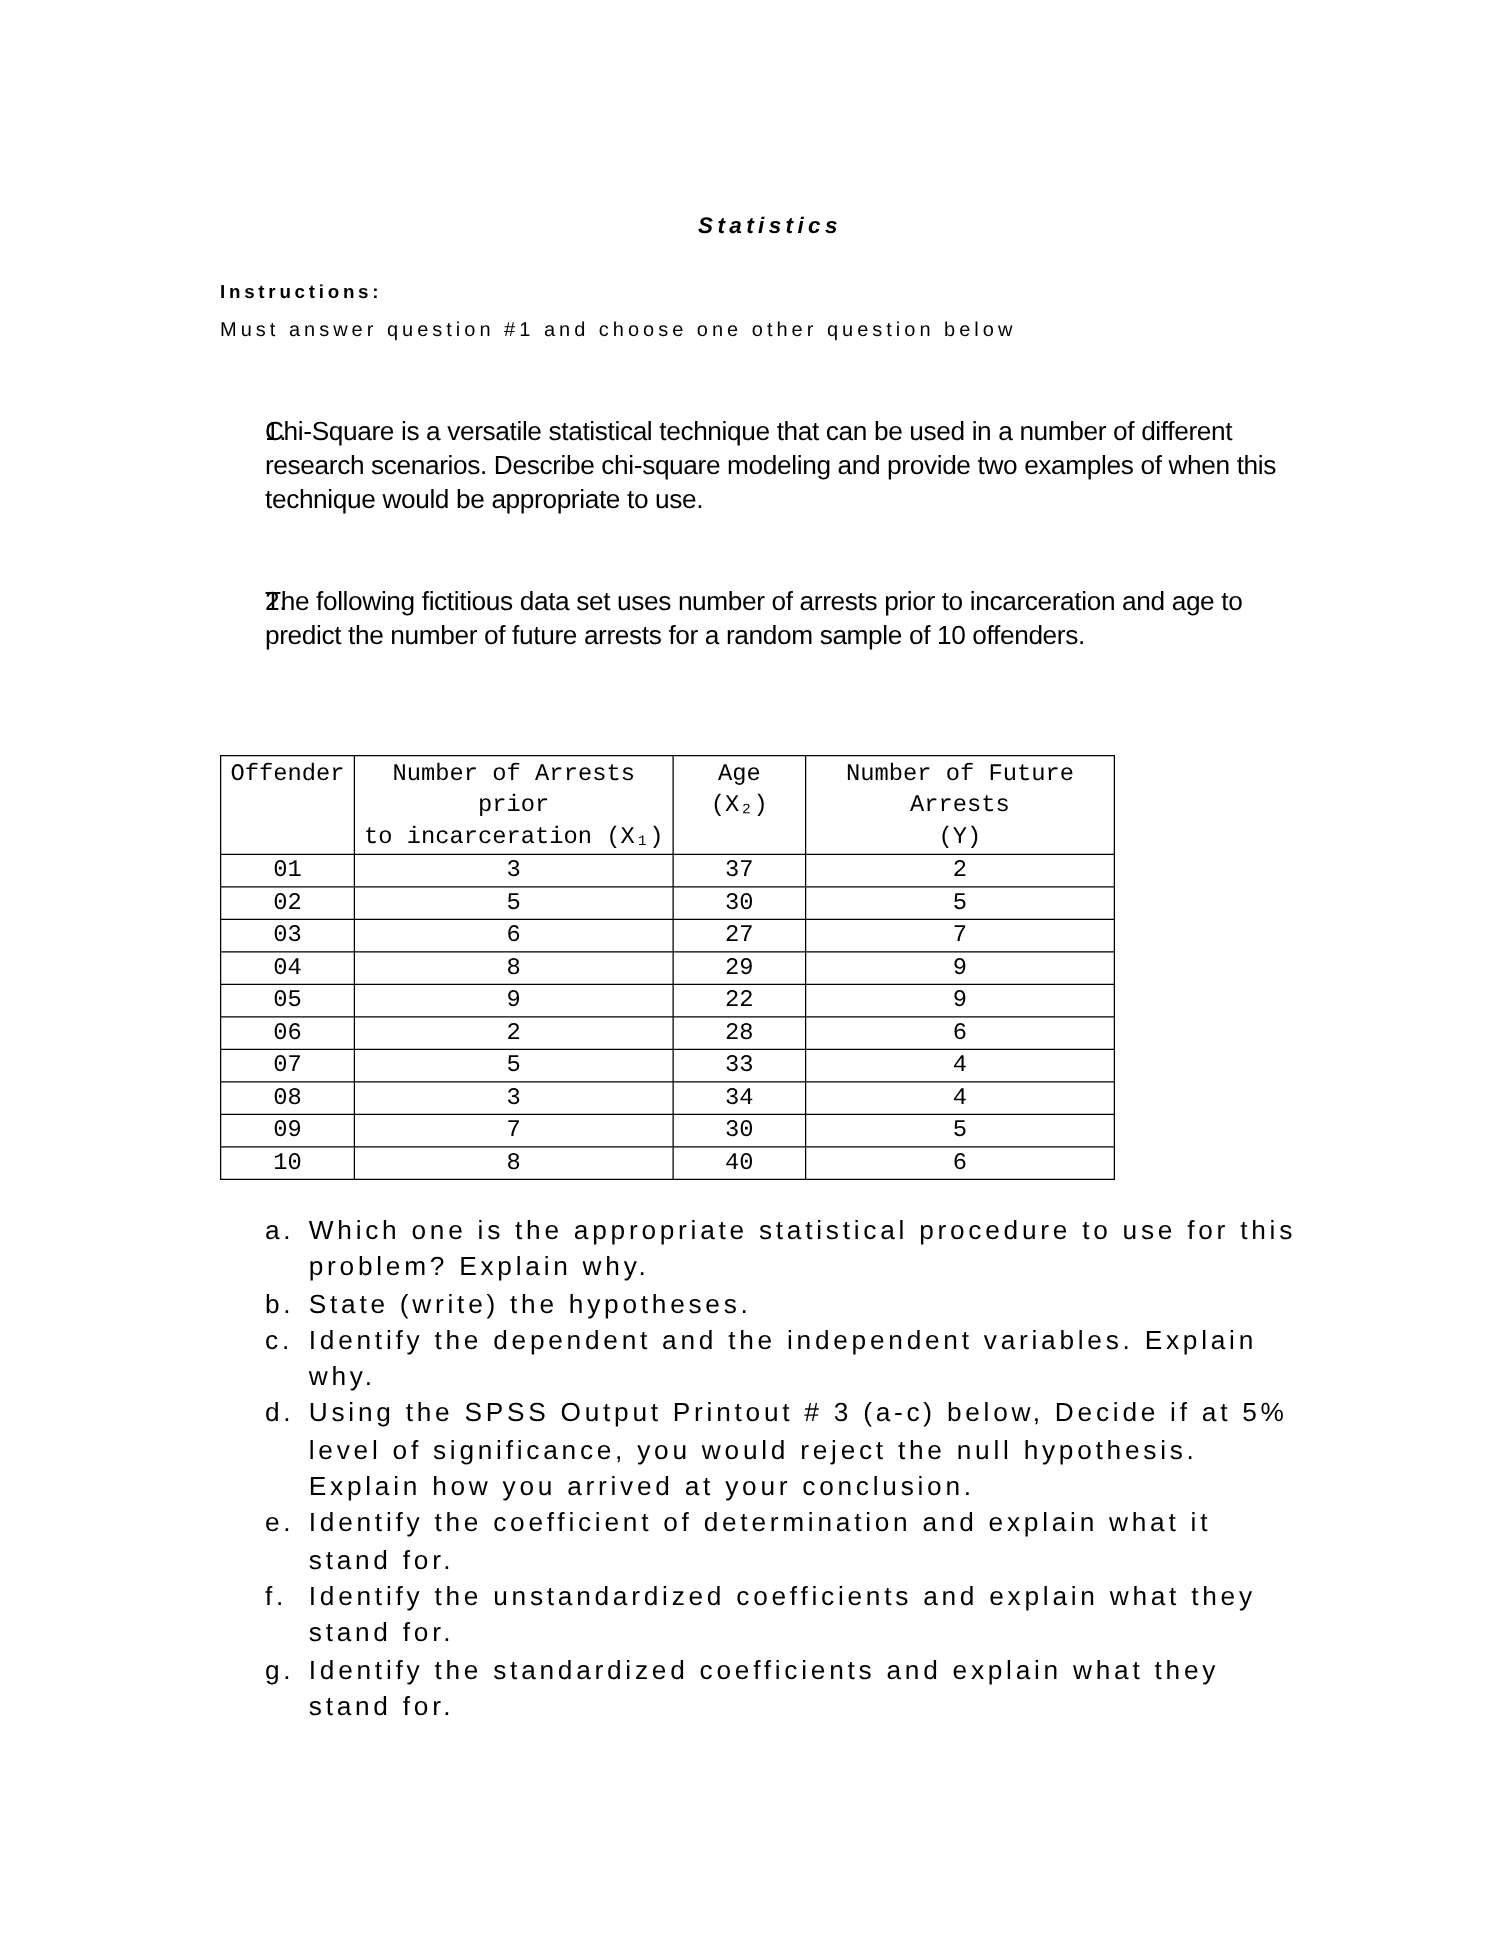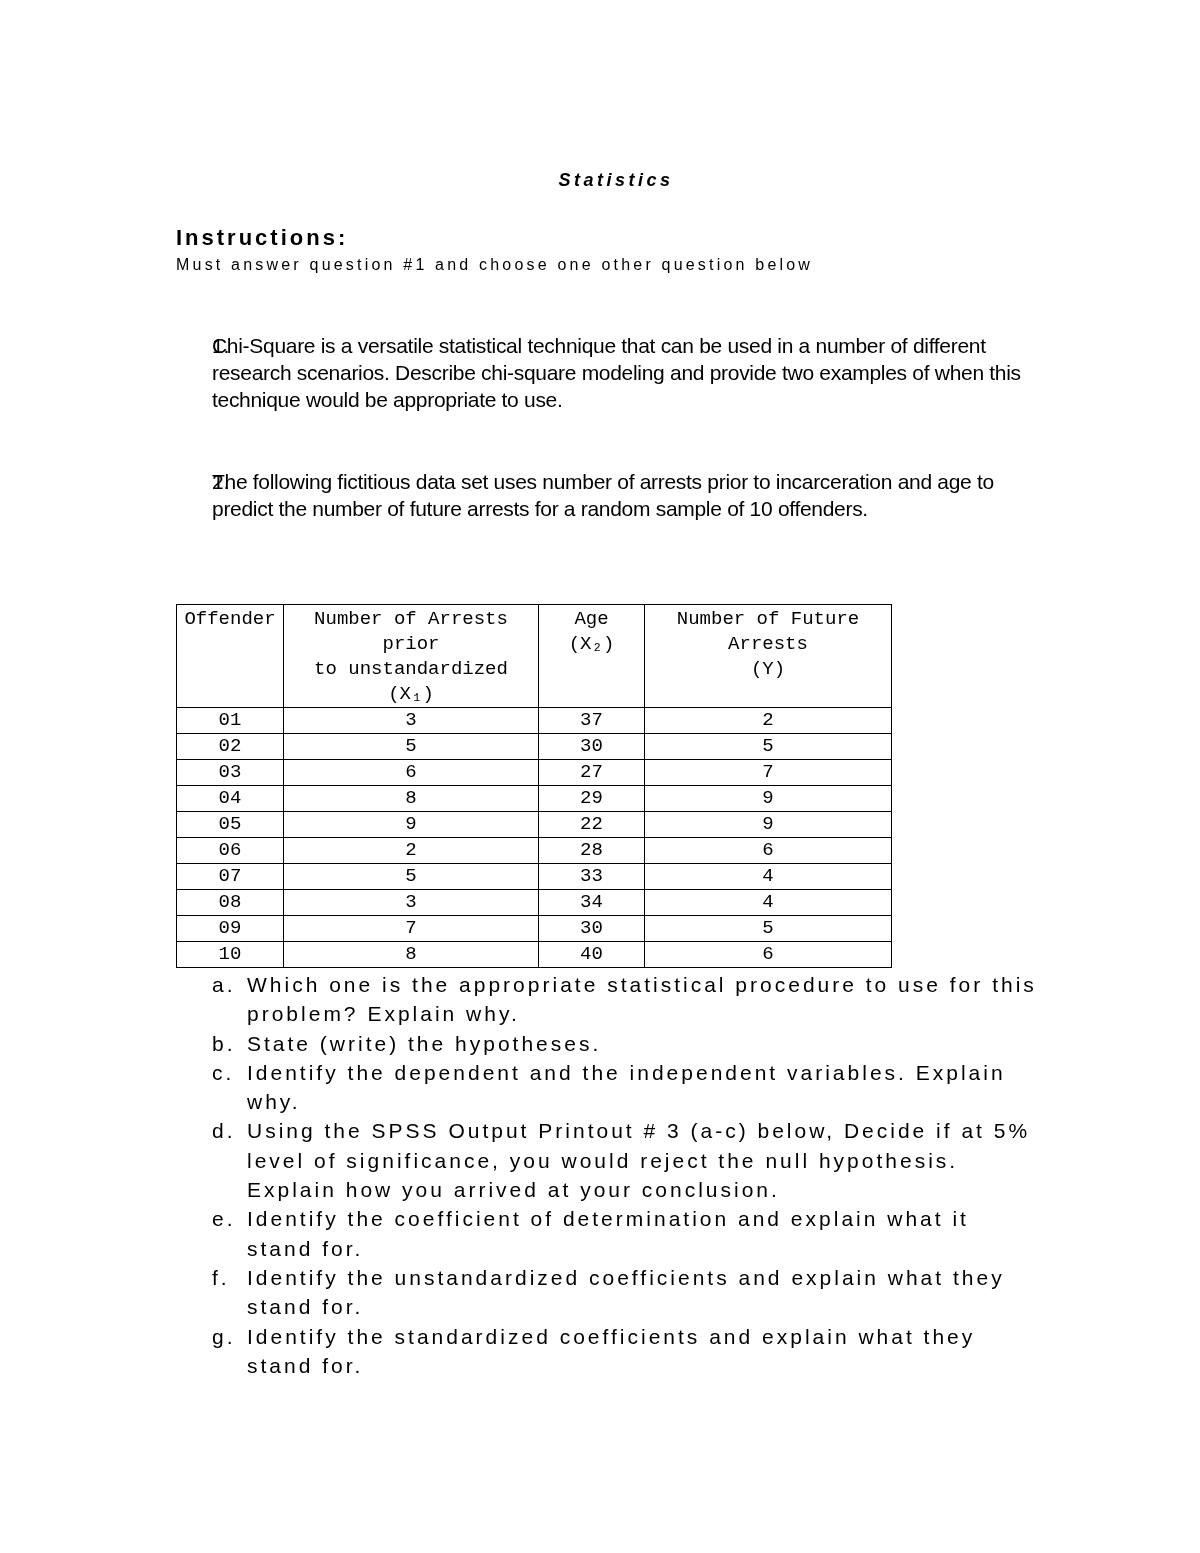--- a/index.html
+++ b/index.html
@@ -4,21 +4,21 @@
 <style>
   html, body { margin:0; padding:0; background:#ffffff; }
   body { width:1200px; height:1553px; position:relative; overflow:hidden; color:#000; }
   .sans { font-family: "Liberation Sans", "DejaVu Sans", sans-serif; }
   .serif { font-family: "Liberation Serif", "DejaVu Serif", serif; }
   .title {
     position:absolute; left:16px; width:1200px; top:170px; text-align:center;
     font-size:18px; font-style:italic; font-weight:bold; letter-spacing:3.5px;
   }
   .instr-label {
-    position:absolute; left:176px; top:225px; font-size:22px; font-weight:bold; letter-spacing:3px;
+    position:absolute; left:176px; top:225px; font-size:15px; font-weight:bold; letter-spacing:3px;
   }
   .instr-text {
     position:absolute; left:176px; top:251px; width:830px; font-size:16px; letter-spacing:3.2px; line-height:28px;
   }
   .q {
     position:absolute; left:212px; width:820px; font-size:21px; line-height:27px; letter-spacing:-0.3px;
   }
   .q .num { position:absolute; left:0; top:0; }
   .q .txt { display:block; }
   table.data {
@@ -57,21 +57,21 @@
 </div>
 
 <table class="data serif">
   <thead>
     <tr>
       <th style="width:98px;">
         <div>Offender</div>
       </th>
       <th style="width:246px;">
         <div>Number of Arrests prior</div>
-        <div>to unstandardized (X₁)</div>
+        <div>to incarceration (X₁)</div>
       </th>
       <th style="width:97px;">
         <div>Age</div>
         <div>(X₂)</div>
       </th>
       <th style="width:238px;">
         <div>Number of Future</div>
         <div>Arrests</div>
         <div>(Y)</div>
       </th>

